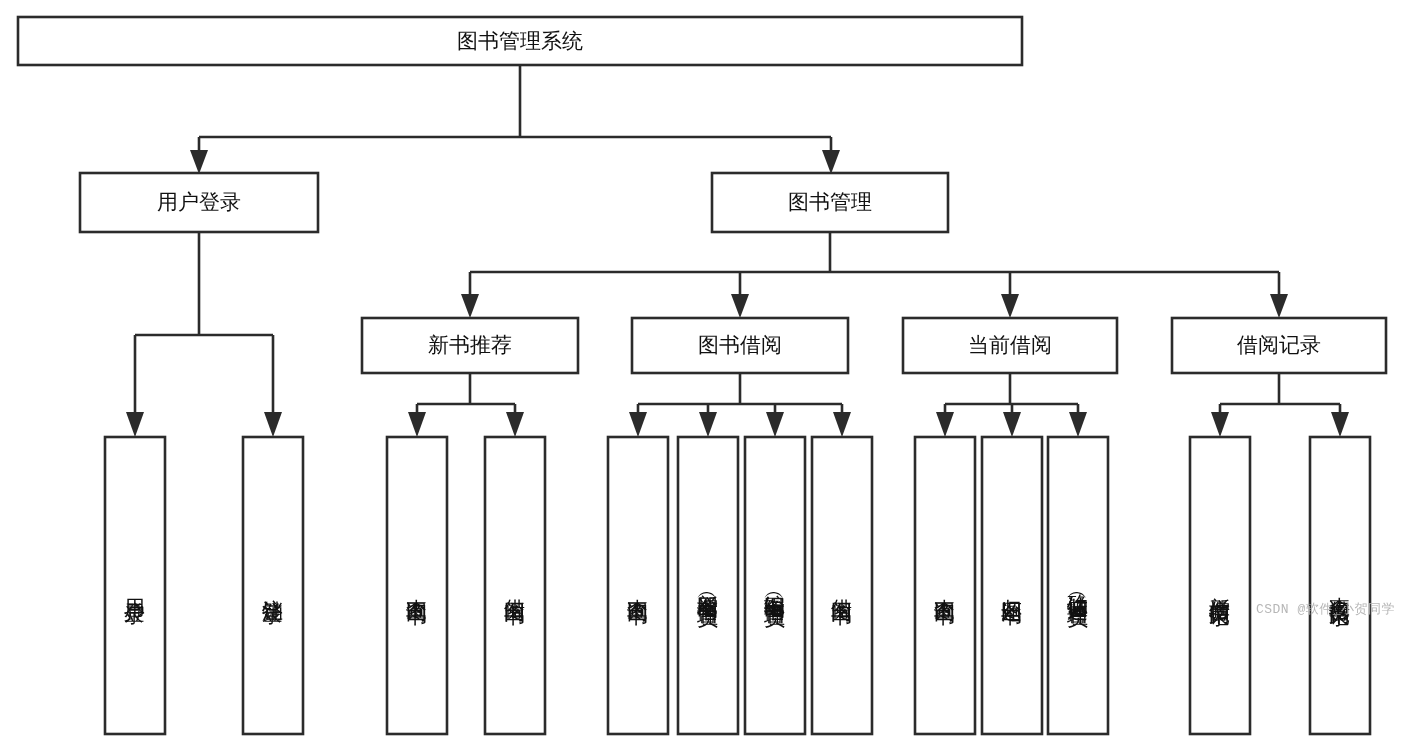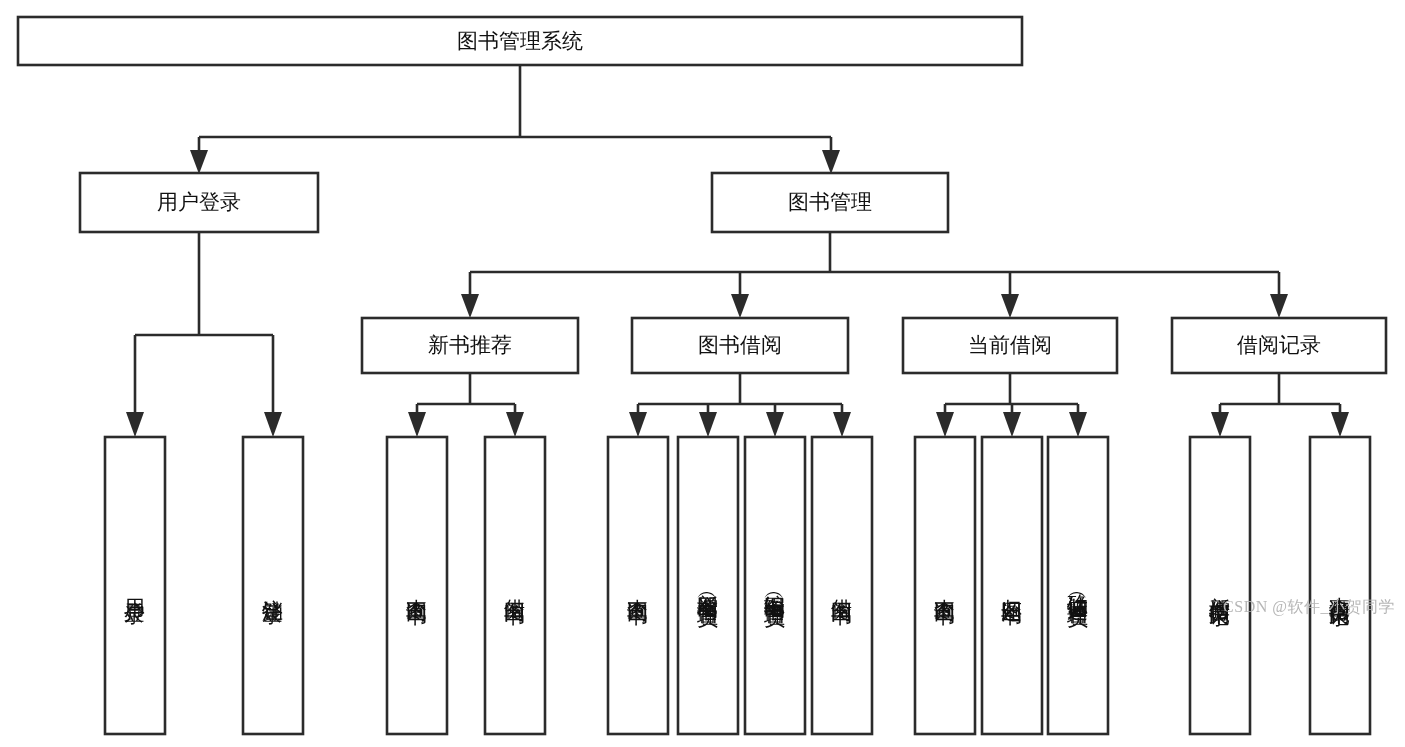--- a/index.html
+++ b/index.html
@@ -57,22 +57,22 @@
     writing-mode: vertical-rl;
     text-orientation: upright;
     letter-spacing: 2px;
     text-anchor: middle;
     dominant-baseline: central;
   }
   .watermark {
     position: absolute;
     right: 10px;
     bottom: 4px;
-    font-family: Liberation Serif, serif;
-    font-size: 16px;
+    font-family: Liberation Mono, monospace;
+    font-size: 13px;
     color: #b6b6b6;
     letter-spacing: 0.5px;
     white-space: nowrap;
     pointer-events: none;
   }
 </style>
 </head>
 <body>
 
 <div id="diagram-root">

